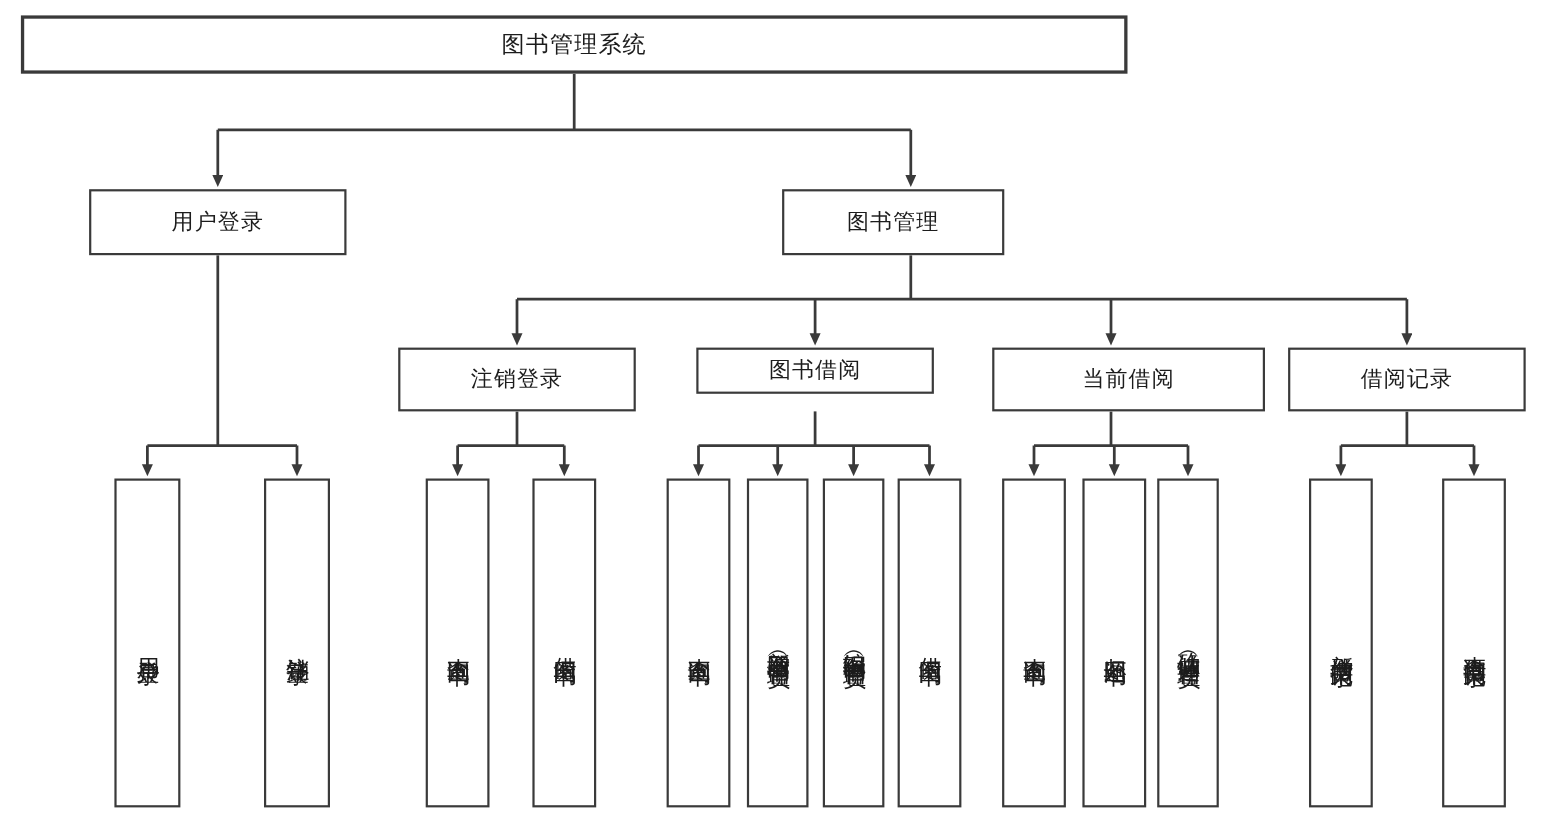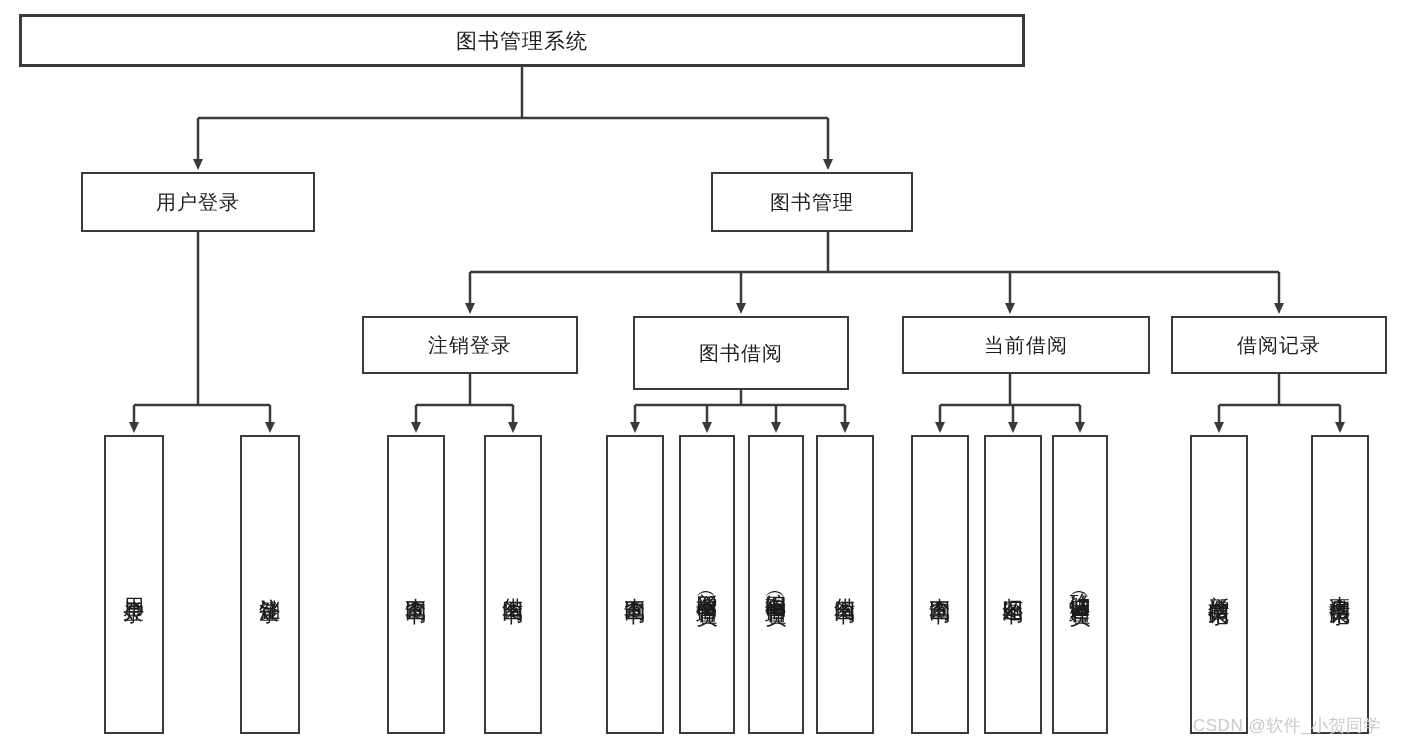--- a/index.html
+++ b/index.html
@@ -124,21 +124,21 @@
       </div>
       <div class="node level1" style="left: 81px; top: 172px; width: 234px; height: 60px;">
         <span class="node-label">用户登录</span>
       </div>
       <div class="node level1" style="left: 711px; top: 172px; width: 202px; height: 60px;">
         <span class="node-label">图书管理</span>
       </div>
       <div class="node level2" style="left: 362px; top: 316px; width: 216px; height: 58px;">
         <span class="node-label">注销登录</span>
       </div>
-      <div class="node level2" style="left: 633px; top: 316px; width: 216px; height: 74px;">
+      <div class="node level2" style="left: 633px; top: 316px; width: 216px; height: 42px;">
         <span class="node-label">图书借阅</span>
       </div>
       <div class="node level2" style="left: 902px; top: 316px; width: 248px; height: 58px;">
         <span class="node-label">当前借阅</span>
       </div>
       <div class="node level2" style="left: 1171px; top: 316px; width: 216px; height: 58px;">
         <span class="node-label">借阅记录</span>
       </div>
       <div class="node leaf" style="left: 104px; top: 435px; width: 60px; height: 299px;">
         <span class="node-label">用户登录</span>
@@ -174,15 +174,14 @@
         <span class="node-label">确认归还（管理员）</span>
       </div>
       <div class="node leaf" style="left: 1190px; top: 435px; width: 58px; height: 299px;">
         <span class="node-label">新增借阅记录</span>
       </div>
       <div class="node leaf" style="left: 1311px; top: 435px; width: 58px; height: 299px;">
         <span class="node-label">查询借阅记录</span>
       </div>
     </div>
 
-  <div class="watermark" style="left: 1193px; top: 714px;">CSDN @软件_小贺同学</div>
 
 </div>
 
 </body></html>

